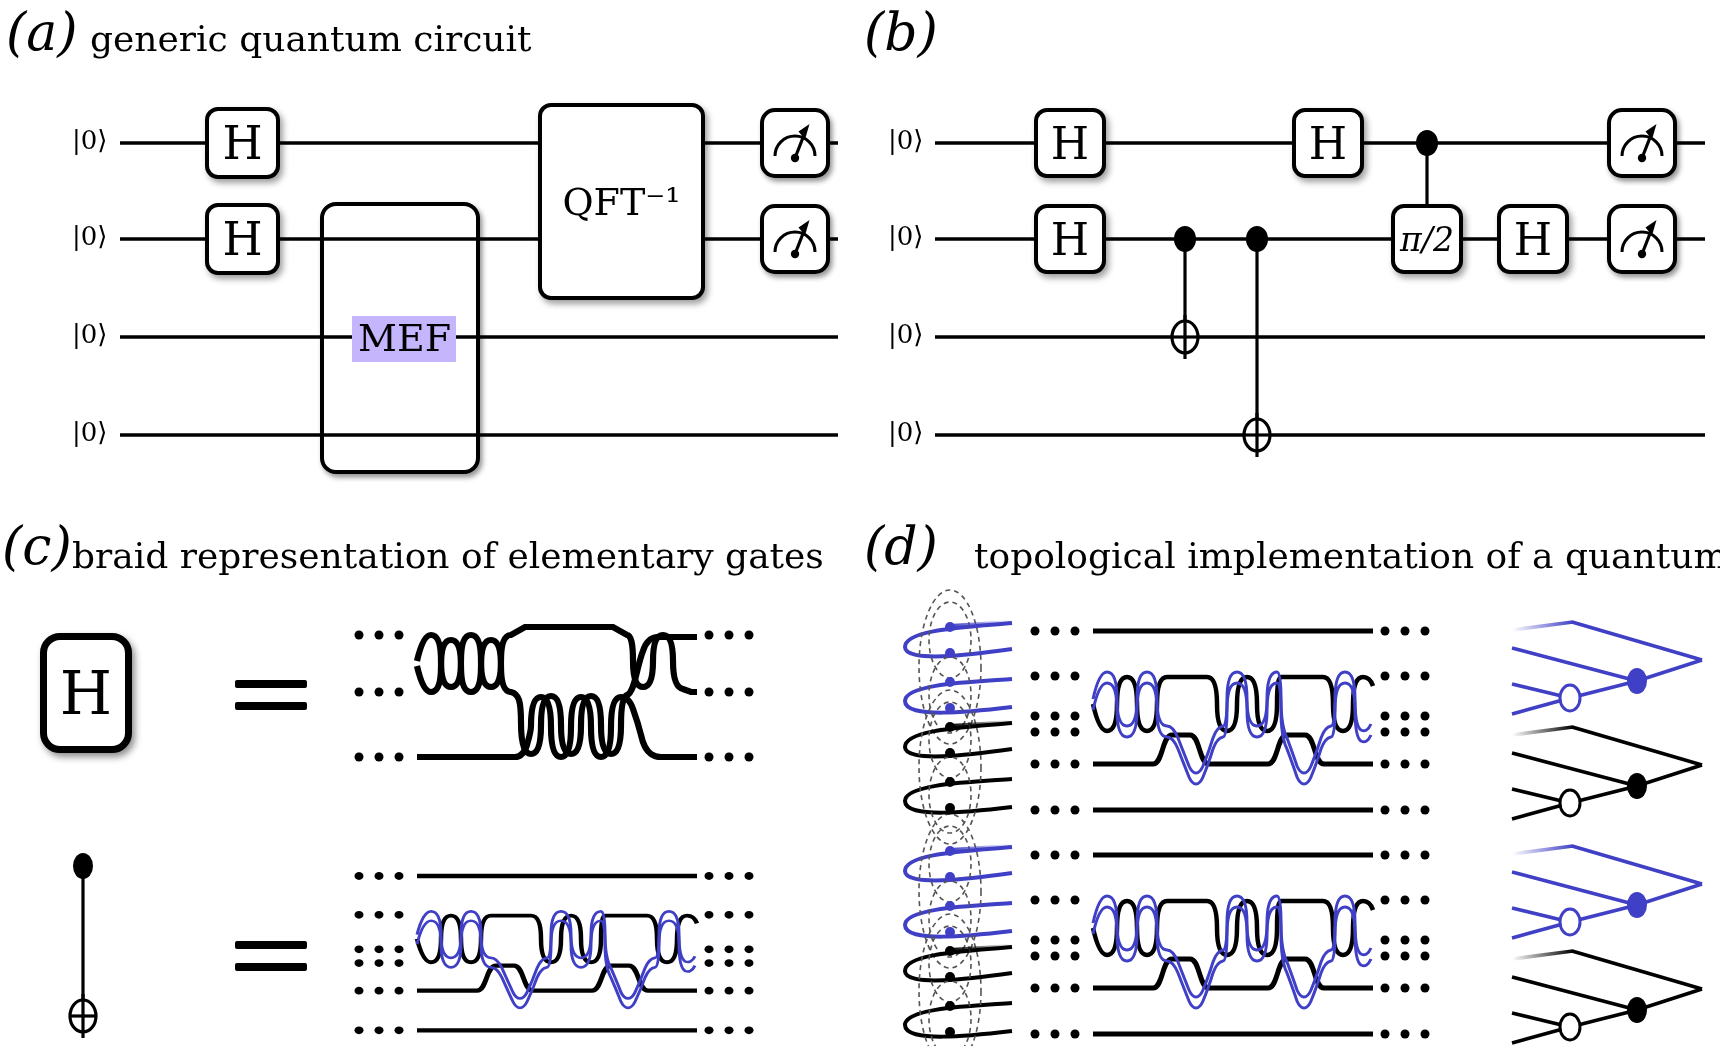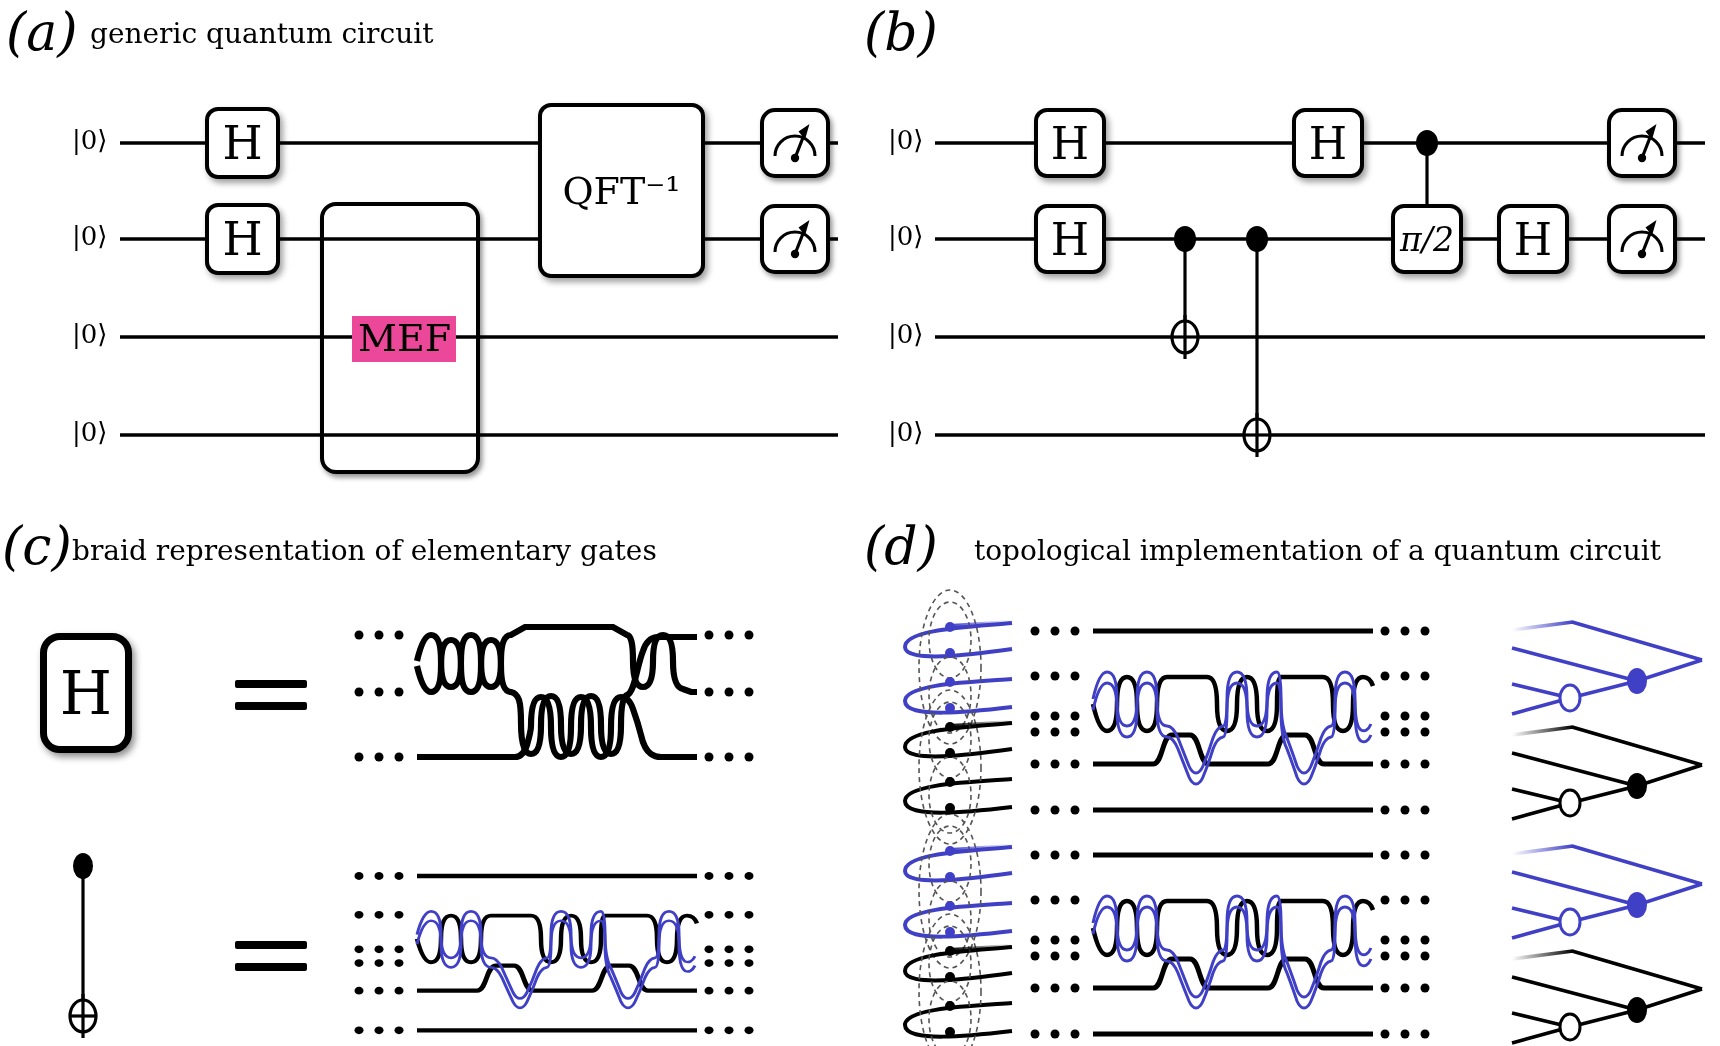--- a/index.html
+++ b/index.html
@@ -1,31 +1,31 @@
 <!DOCTYPE html>
 <html><head>
 <meta charset="utf-8">
 <style>
   html,body{margin:0;padding:0;background:#fff;}
   .stage{position:relative;width:1720px;height:1046px;background:#fff;overflow:hidden;
          font-family:"DejaVu Serif","Liberation Serif",serif;color:#000;}
   .stage svg{position:absolute;left:0;top:0;}
   .abs{position:absolute;}
   .plabel{font-style:italic;font-size:52px;line-height:1;}
-  .ptitle{font-size:28px;line-height:1.15;white-space:nowrap;}
+  .ptitle{font-size:36px;line-height:1.15;white-space:nowrap;}
   .ket{font-size:26px;line-height:1;font-family:"DejaVu Serif","DejaVu Sans",serif;}
   .gate{position:absolute;box-sizing:border-box;background:#fff;border:4px solid #000;
         border-radius:13px;box-shadow:3px 4px 6px rgba(0,0,0,.38);
         display:flex;align-items:center;justify-content:center;}
   .gate.h{font-size:46px;}
   .gate.small{font-size:44px;}
   .gate.qft{font-size:38px;}
   .gate.pi{font-size:33px;font-style:italic;}
   .gate.bigH{border-width:7px;border-radius:20px;font-size:60px;box-shadow:3px 4px 7px rgba(0,0,0,.45);}
-  .meflabel{position:absolute;background:#ec4899;text-align:right;font-size:38px;line-height:1.1;padding:2px 6px;}
+  .meflabel{position:absolute;background:#c4b5fd;text-align:right;font-size:38px;line-height:1.1;padding:2px 6px;}
   .equals{position:absolute;width:72px;}
   .equals .bar{height:8px;background:#000;border-radius:2px;}
   .equals .bar + .bar{margin-top:14px;}
 </style>
 </head>
 <body>
 
 <div class="stage">
 
 <svg width="1720" height="1046" viewBox="0 0 1720 1046">
@@ -234,21 +234,21 @@
 <div class="abs ket" style="left:72px;top:321px;">|0⟩</div>
 <div class="abs ket" style="left:72px;top:419px;">|0⟩</div>
 
 <div class="abs ket" style="left:888px;top:127px;">|0⟩</div>
 <div class="abs ket" style="left:888px;top:223px;">|0⟩</div>
 <div class="abs ket" style="left:888px;top:321px;">|0⟩</div>
 <div class="abs ket" style="left:888px;top:419px;">|0⟩</div>
 
 <div class="gate h" style="left:205px;top:107px;width:75px;height:72px;">H</div>
 <div class="gate h" style="left:205px;top:203px;width:75px;height:72px;">H</div>
-<div class="gate qft" style="left:538px;top:103px;width:167px;height:175px;">QFT⁻¹</div>
+<div class="gate qft" style="left:538px;top:103px;width:167px;height:197px;">QFT⁻¹</div>
 <div class="meflabel" style="left:352px;top:316px;width:92px;">MEF</div>
 
 <div class="gate small" style="left:1034px;top:108px;width:72px;height:70px;">H</div>
 <div class="gate small" style="left:1034px;top:204px;width:72px;height:70px;">H</div>
 <div class="gate small" style="left:1292px;top:108px;width:72px;height:70px;">H</div>
 <div class="gate pi" style="left:1391px;top:204px;width:72px;height:70px;">π/2</div>
 <div class="gate small" style="left:1497px;top:204px;width:72px;height:70px;">H</div>
 
 <div class="gate bigH" style="left:40px;top:633px;width:92px;height:120px;">H</div>
 <div class="equals" style="left:235px;top:680px;">

